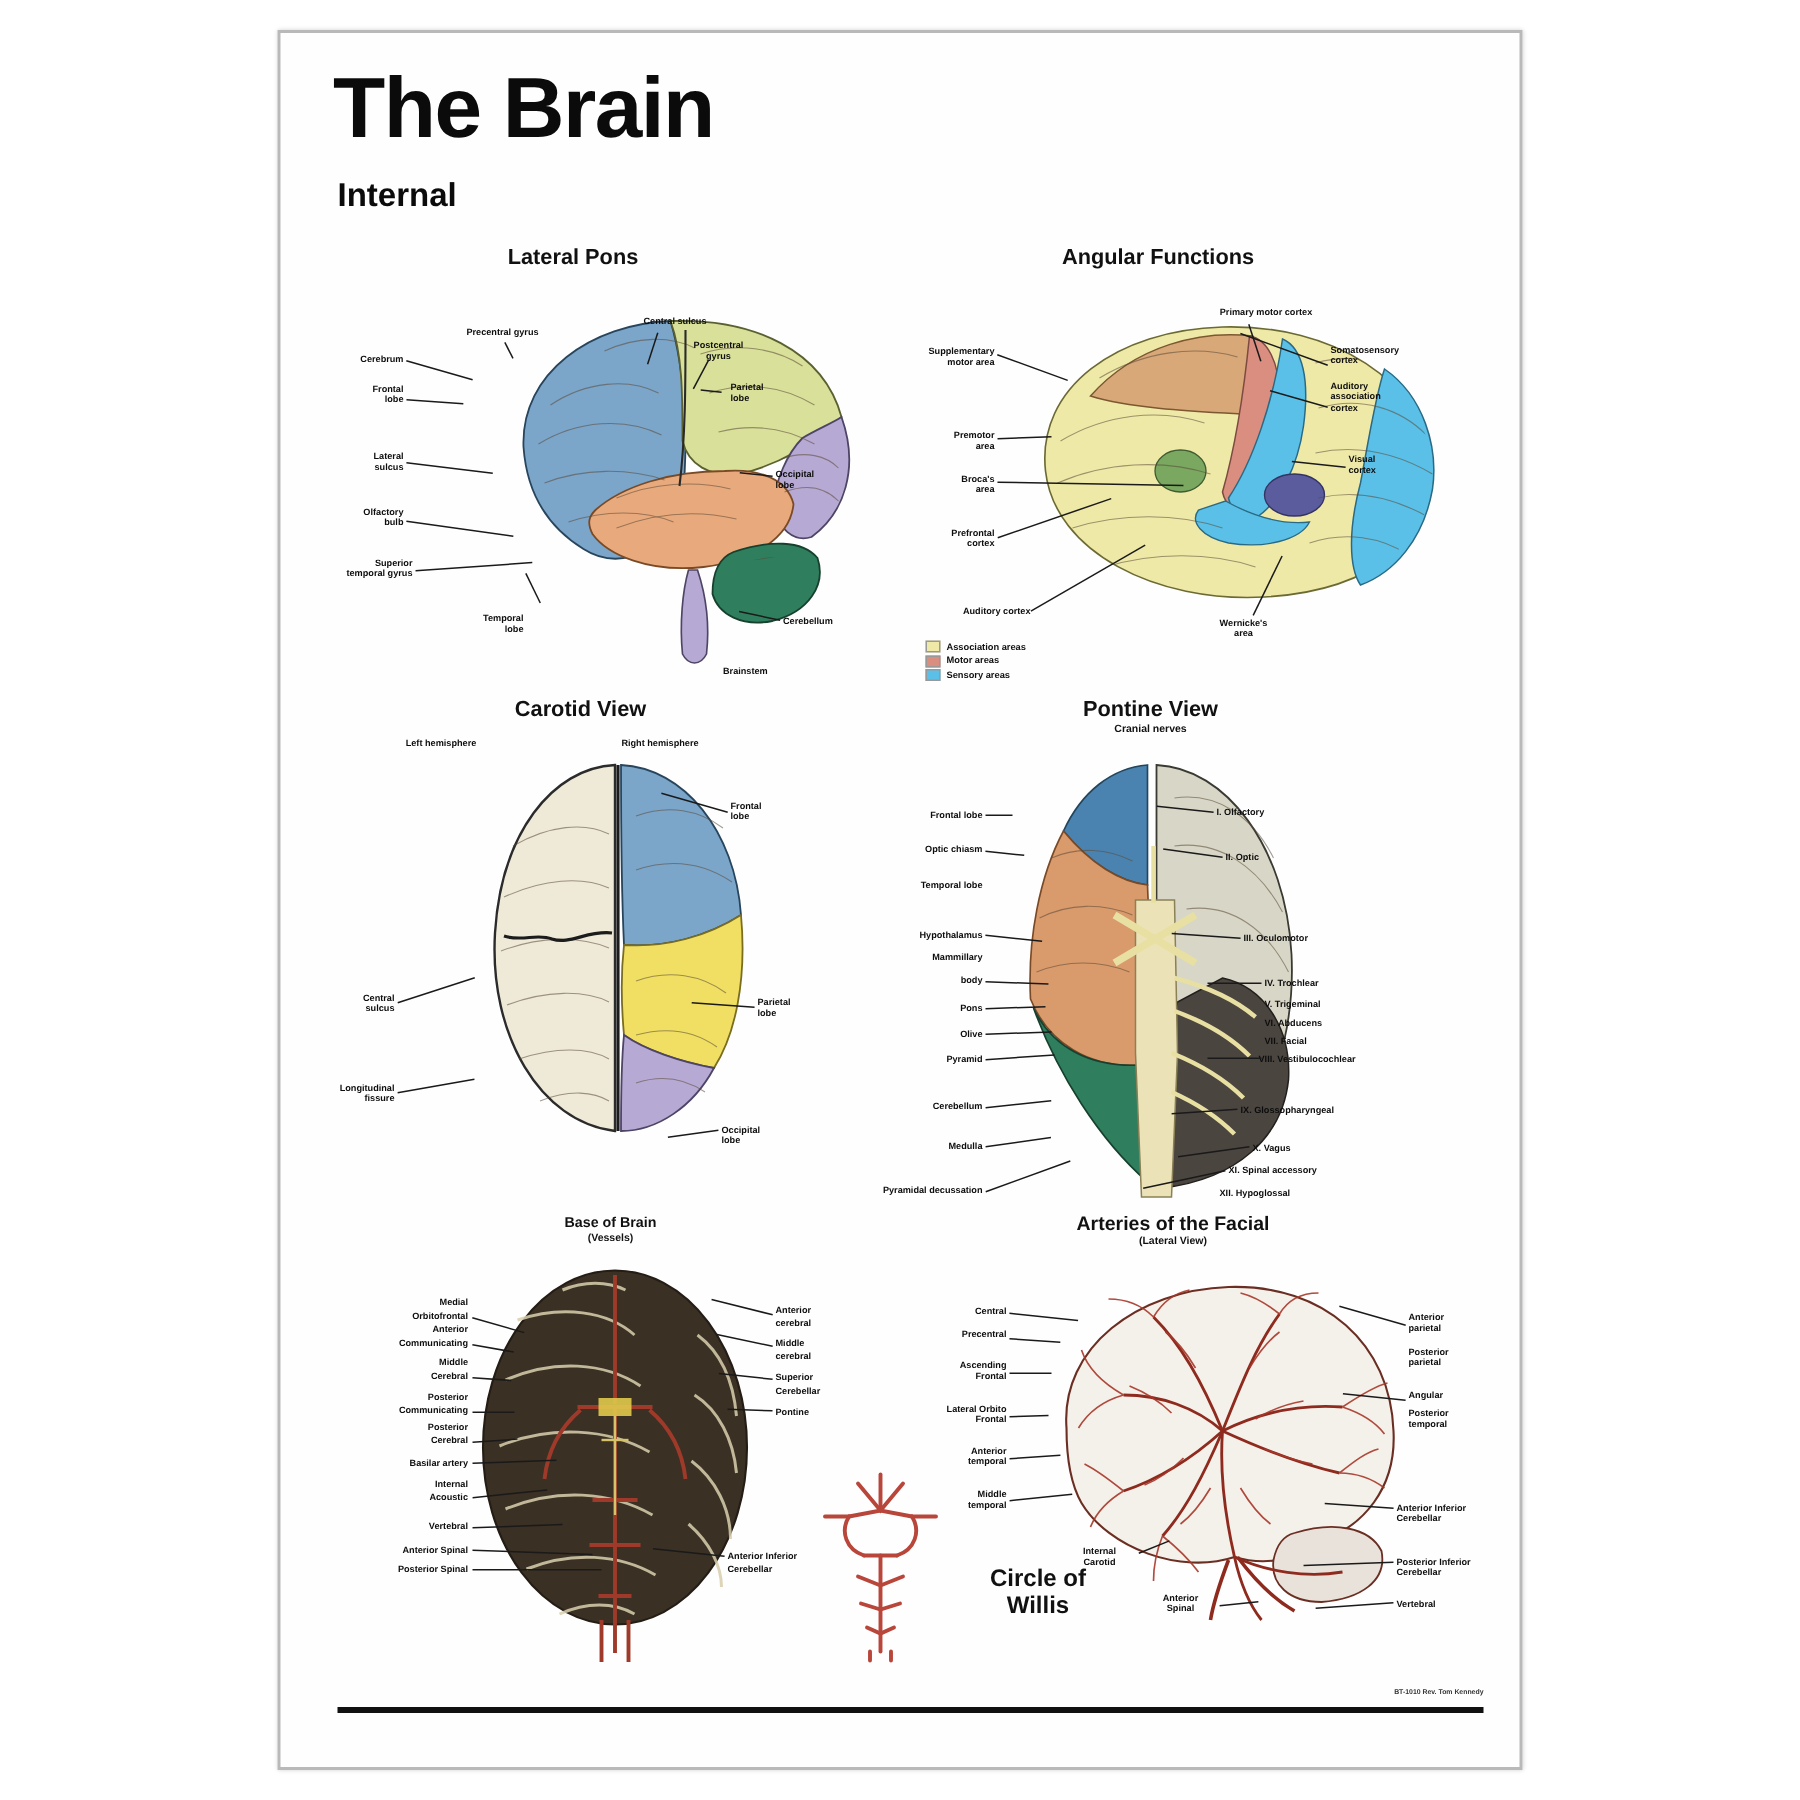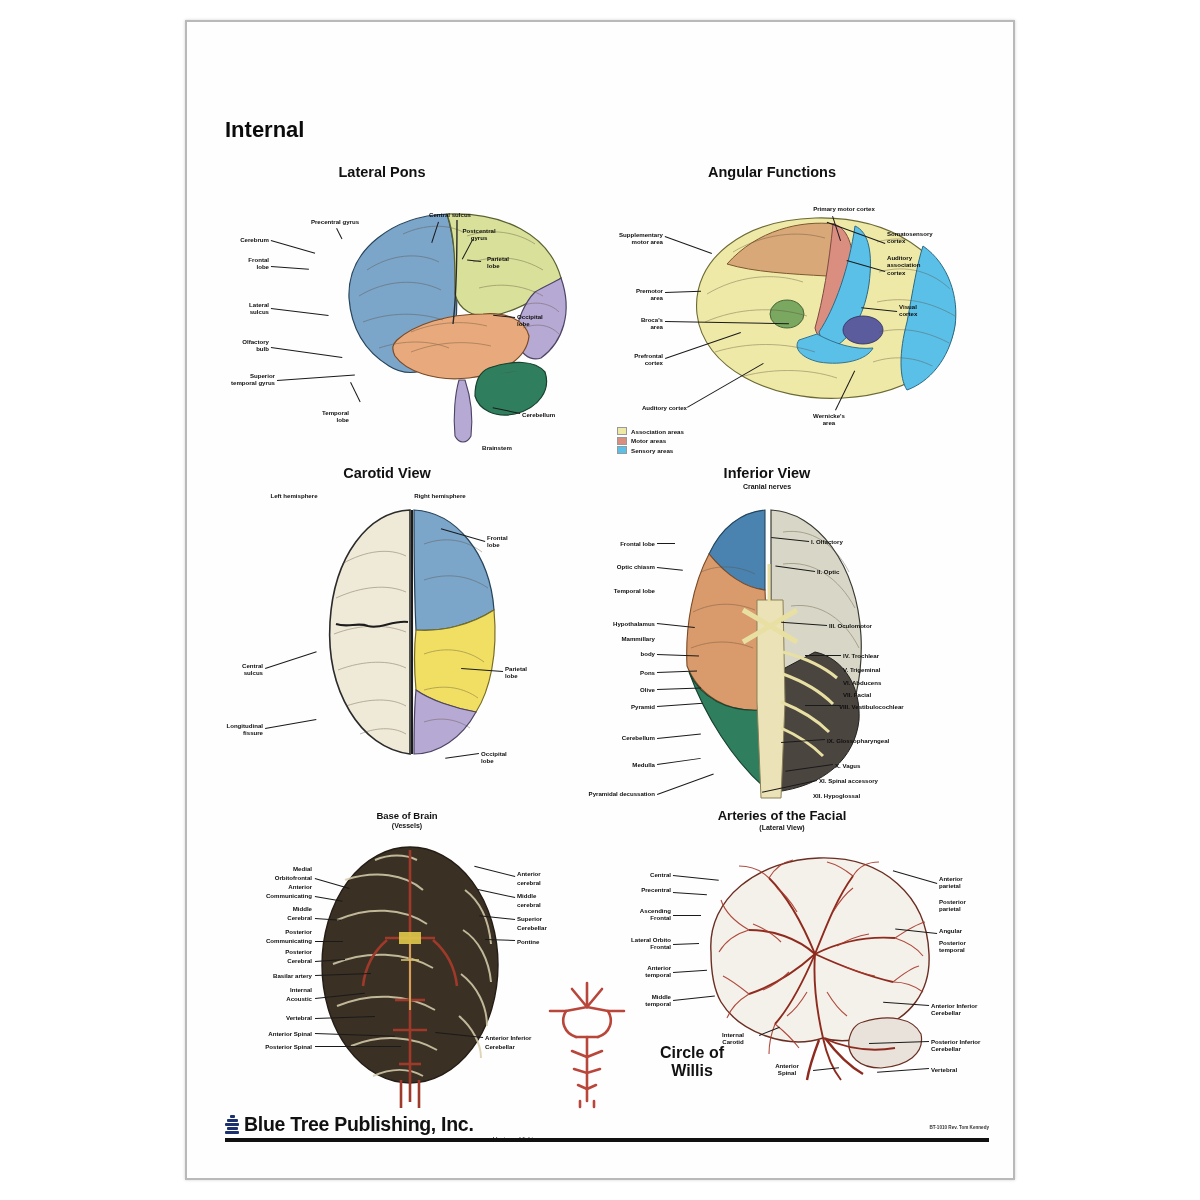--- a/index.html
+++ b/index.html
@@ -68,20 +68,21 @@
   .footer-bar{position:absolute;left:38px;right:24px;bottom:36px;height:4px;background:#111;}
   .blobwrap{position:absolute;}
   svg{display:block;overflow:visible;}
   .gyri{stroke:#5a4a38;stroke-width:.7;fill:none;opacity:.55;}
 </style>
 </head>
 <body>
 
 <div id="poster">
 
+  <div class="main-title">The Brain</div>
   <div class="sub-title">Internal</div>
 
   <div class="panel-title" style="left:95px;top:142px;width:200px;">Lateral Pons</div>
 
   <div class="blobwrap" style="left:120px;top:178px;">
     <svg width="290" height="260" viewBox="0 0 290 260">
       <defs>
         <clipPath id="clipL">
             <path d="M42 98 C40 48 88 16 140 14 C196 12 248 38 258 86 C266 124 250 152 228 162 C218 172 196 176 176 172 C150 186 110 184 82 166 C56 150 44 126 42 98Z"></path>
           </clipPath>
@@ -286,21 +287,21 @@
   <div class="lbl l" style="left:318px;top:643px;width:50px;">Parietal
 lobe</div>
   <div class="lbl l" style="left:294px;top:728px;width:50px;">Occipital
 lobe</div>
   <div class="lead" style="left:78px;top:646px;width:54px;transform:rotate(-18deg);"></div>
   <div class="lead" style="left:78px;top:706px;width:52px;transform:rotate(-10deg);"></div>
   <div class="lead" style="left:298px;top:520px;width:46px;transform:rotate(196deg);"></div>
   <div class="lead" style="left:316px;top:650px;width:42px;transform:rotate(184deg);"></div>
   <div class="lead" style="left:292px;top:732px;width:34px;transform:rotate(172deg);"></div>
 
-  <div class="panel-title" style="left:470px;top:443px;width:220px;">Inferior  View</div>
+  <div class="panel-title" style="left:470px;top:443px;width:220px;">Pontine  View</div>
   <div class="panel-subtitle" style="left:470px;top:461px;width:220px;">Cranial nerves</div>
 
   <div class="blobwrap" style="left:478px;top:480px;">
     <svg width="210" height="300" viewBox="0 0 210 300">
 
       <path d="M106 8 C152 10 192 62 196 134 C200 214 160 284 106 290 Z" fill="#d8d6c6" stroke="#3a3a33" stroke-width="1.2"></path>
       <path d="M150 150 C178 156 196 184 194 218 C190 256 160 284 110 290 C108 248 112 196 120 166 Z" fill="#4b4540" stroke="#22201d" stroke-width="1"></path>
 
       <path d="M100 8 C76 10 56 26 44 52 C62 74 82 86 100 88Z" fill="#4b83b0" stroke="#22465e" stroke-width="1.1"></path>
 
@@ -561,27 +562,16 @@
         <path d="M30 74 L45 80 L60 74"></path>
         <path d="M32 92 L45 96 L58 92"></path>
         <path d="M36 108 L45 112 L54 108"></path>
         <path d="M38 124 L38 130 M52 124 L52 130"></path>
       </g>
     </svg>
   </div>
   <div class="panel-title" style="left:440px;top:1022px;width:130px;font-size:16px;line-height:1.15;white-space:pre-line;">Circle of
 Willis</div>
 
-  <div class="footer-logo">
-    <span class="footer-mark">
-      <i style="top:0;width:5px;height:3px;left:5px;"></i>
-      <i style="top:4px;width:11px;height:3px;left:2px;"></i>
-      <i style="top:8px;width:14px;height:3px;left:0;"></i>
-      <i style="top:12px;width:11px;height:3px;left:2px;"></i>
-      <i style="top:16px;width:14px;height:3px;left:0;"></i>
-    </span>
-    <span class="footer-name">Blue Tree Publishing, Inc.</span>
-    <span class="footer-url">www.bluetreepublishing.com</span>
-  </div>
   <div class="footer-copy">BT-1010 Rev. Tom Kennedy</div>
   <div class="footer-bar"></div>
 
 </div>
 
 </body></html>

